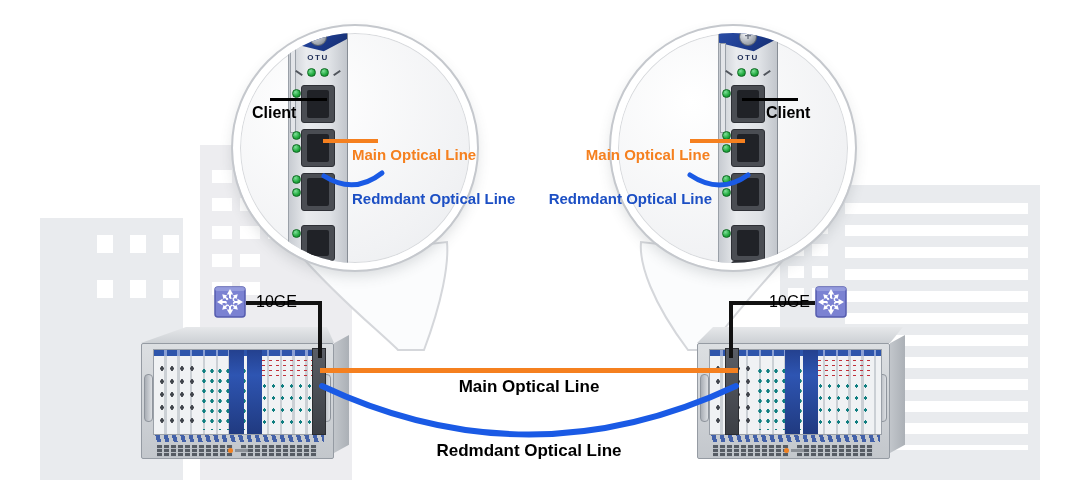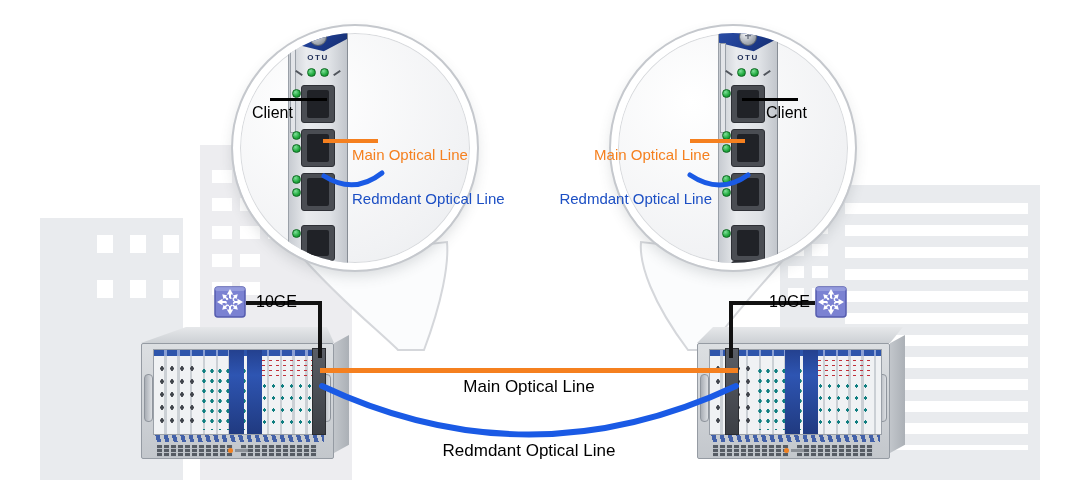--- a/index.html
+++ b/index.html
@@ -89,21 +89,21 @@
        border:1px solid #0e6a23;}
   .sfp{position:absolute;left:12px;width:32px;height:36px;background:#4a4d53;
        border:1px solid #2e3036;border-radius:3px;}
   .sfp::after{content:"";position:absolute;inset:4px 5px;background:#202227;border-radius:2px;}
   .pled{position:absolute;left:3px;}
 
   
   .ann{position:absolute;z-index:8;}
   .ptr-line{height:3px;background:#000;}
   .main-line-short{height:4px;background:#f5801f;}
-  .lbl{white-space:nowrap;}
+  .lbl{white-space:nowrap;font-weight:bold;}
   .lbl.client{font-size:16px;color:#000;}
   .lbl.main{font-size:15px;color:#f5801f;}
   .lbl.red{font-size:15px;color:#1c4fc4;}
   .lbl.trunk{font-size:17px;color:#000;text-align:center;}
 
   
   .orange-trunk{position:absolute;left:320px;top:368px;width:418px;height:5px;background:#f5801f;z-index:4;}
   .cable{position:absolute;background:#121212;z-index:5;}
 
   

